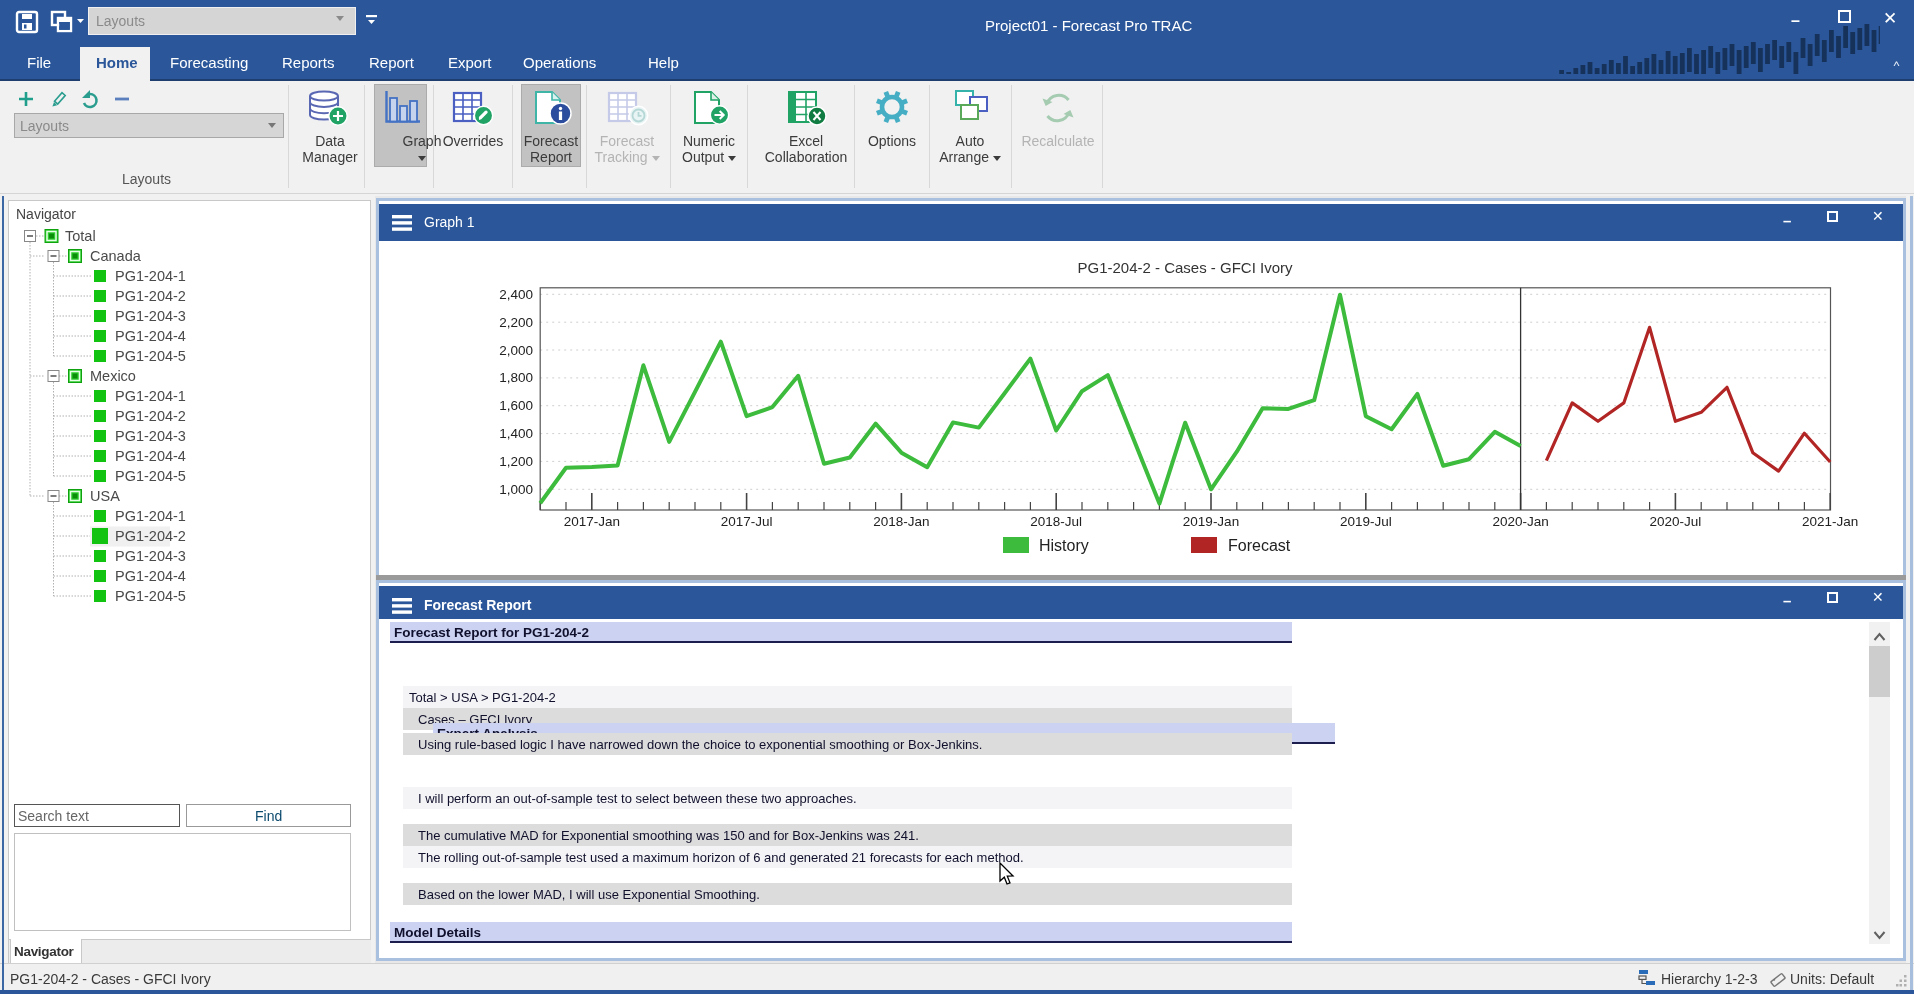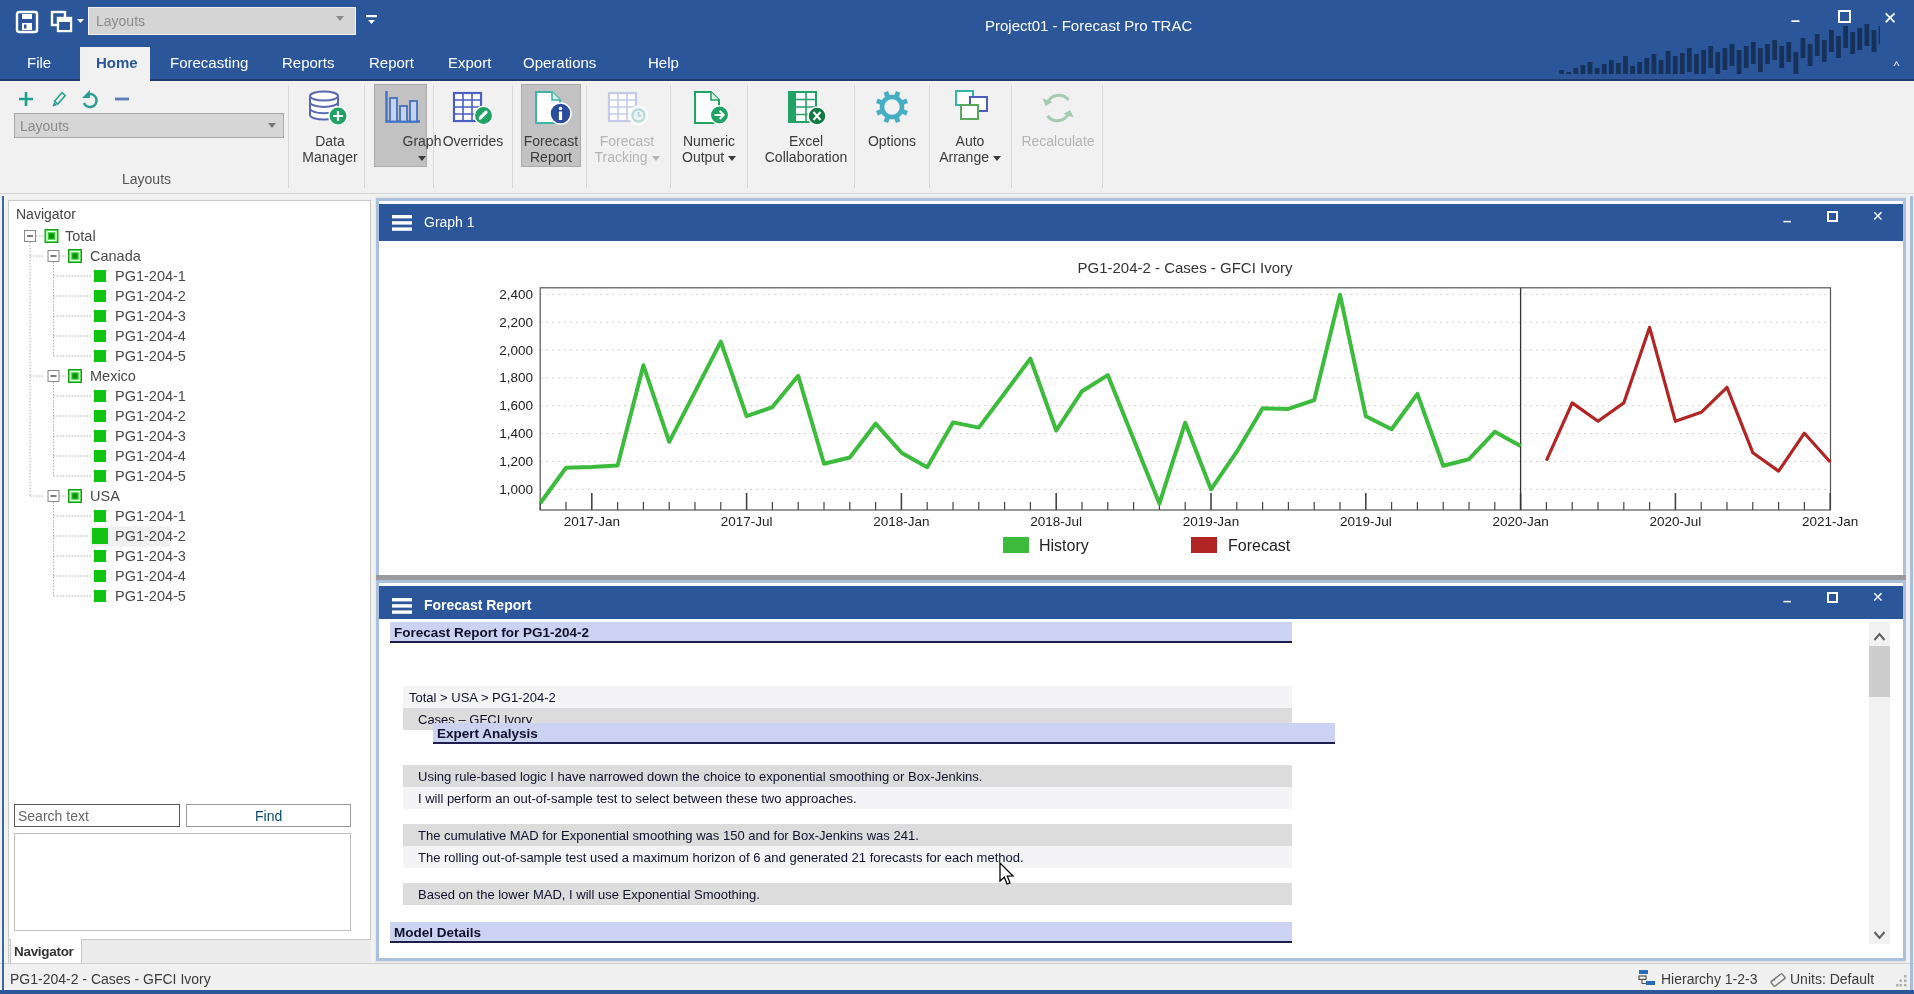--- a/index.html
+++ b/index.html
@@ -434,21 +434,21 @@
 <div class="abs" style="left:424px;top:597px;color:#fff;font-size:14px;font-weight:bold;">Forecast Report</div>
 <div class="abs" style="left:1783px;top:592px;color:#fff;font-size:15px;font-weight:bold;">–</div>
 <div class="abs" style="left:1827px;top:592px;width:11px;height:11px;border:2px solid #fff;"></div>
 <div class="abs" style="left:1872px;top:589px;color:#fff;font-size:14px;">✕</div>
 
 <div id="report" style="position:absolute;left:0;top:0;font-size:14px;color:#10102c;">
   <div class="abs band" style="top:622px;">Forecast Report for PG1-204-2</div>
   <div class="abs rowg" style="top:664px;margin-top:44px;">Cases – GFCI Ivory</div>
   <div class="abs rowl" style="top:686px;padding-left:6px;">Total &gt; USA &gt; PG1-204-2</div>
   <div class="abs band" style="top:723px;margin-left:43px;">Expert Analysis</div>
-  <div class="abs rowg" style="top:765px;">Using rule-based logic I have narrowed down the choice to exponential smoothing or Box-Jenkins.</div>
+  <div class="abs rowg" style="top:733px;">Using rule-based logic I have narrowed down the choice to exponential smoothing or Box-Jenkins.</div>
   <div class="abs rowl" style="top:787px;">I will perform an out-of-sample test to select between these two approaches.</div>
   <div class="abs rowg" style="top:824px;">The cumulative MAD for Exponential smoothing was 150 and for Box-Jenkins was 241.</div>
   <div class="abs rowl" style="top:846px;">The rolling out-of-sample test used a maximum horizon of 6 and generated 21 forecasts for each method.</div>
   <div class="abs rowg" style="top:883px;">Based on the lower MAD, I will use Exponential Smoothing.</div>
   <div class="abs band" style="top:922px;">Model Details</div>
 </div>
 <style>
   .band { left:390px; width:902px; height:21px; background:#cbd2f2; border-bottom:2px solid #1d1d4e; font-weight:bold; padding:3px 0 0 4px; font-size:13.5px; }
   .rowg { left:403px; width:889px; height:22px; background:#dcdcdc; padding:4px 0 0 15px; font-size:13px; }
   .rowl { left:403px; width:889px; height:22px; background:#f4f4f7; padding:4px 0 0 15px; font-size:13px; }

